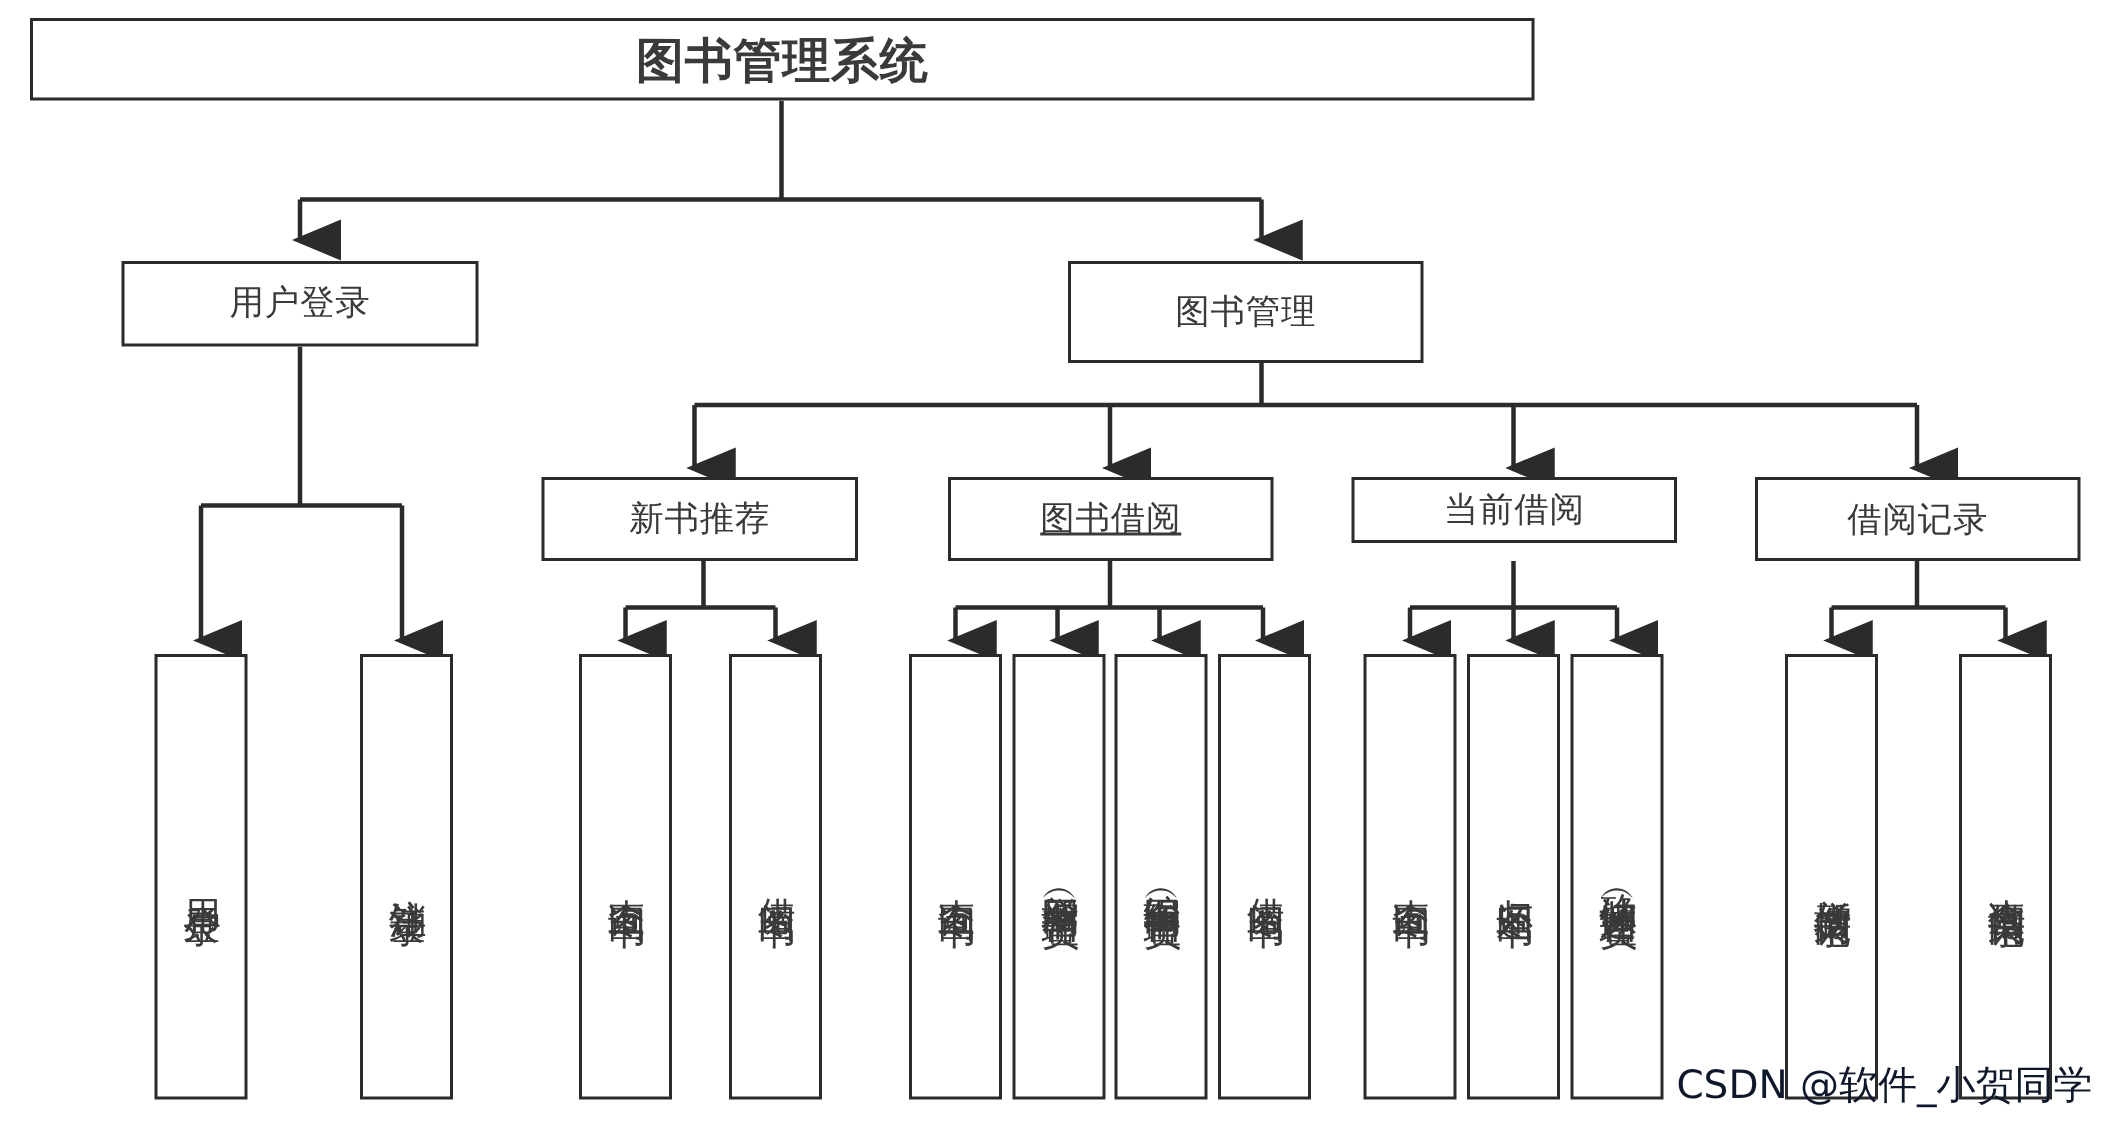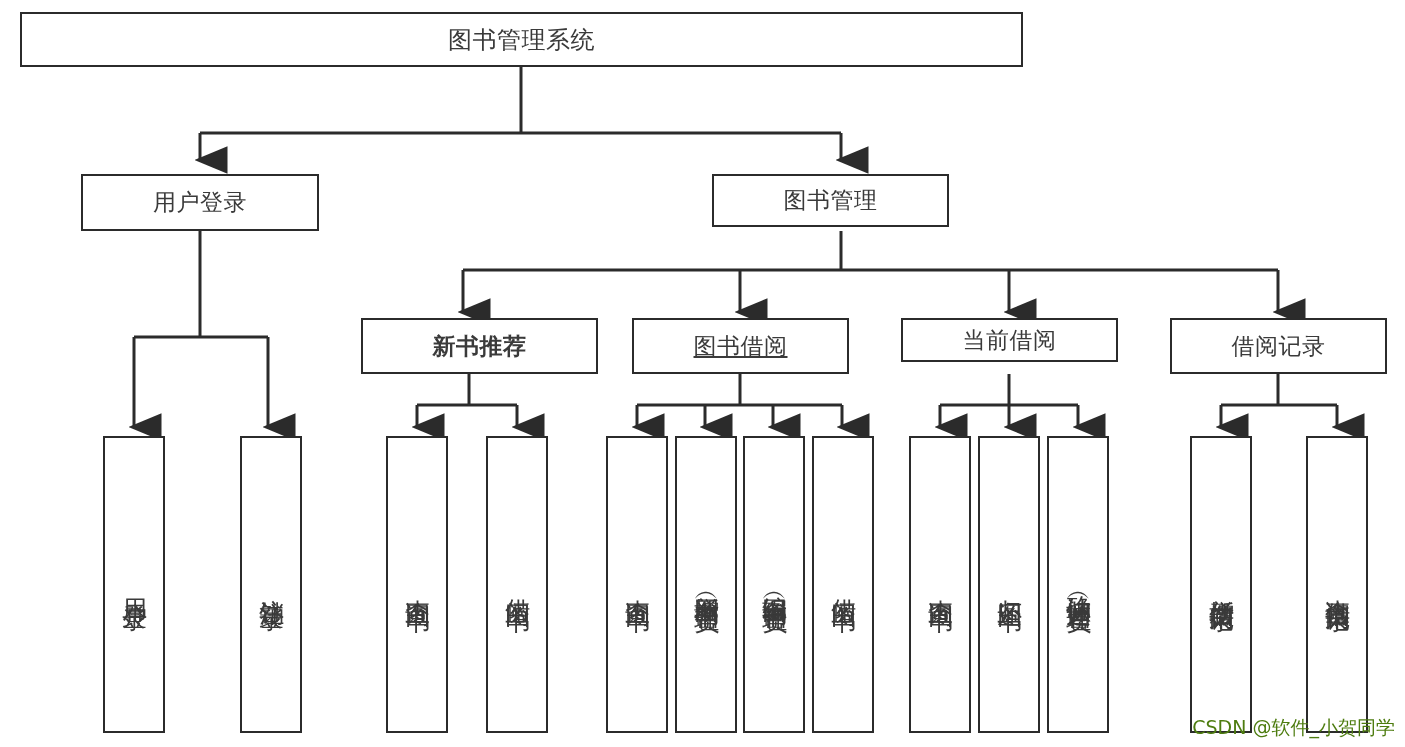--- a/index.html
+++ b/index.html
@@ -40,21 +40,22 @@
     color: #3a3a3a;
     letter-spacing: 0.5px;
   }
   
   .node.horiz .label {
     font-size: 23px;
     line-height: 1;
     white-space: nowrap;
   }
   .node.root .label {
-    font-size: 24px;
+    font-size: 32px;
+    font-weight: bold;
   }
   
   .node.leaf {
     align-items: center;
     justify-content: center;
     padding: 6px 0;
   }
   .node.leaf .label {
     writing-mode: vertical-rl;
     text-orientation: upright;
@@ -64,22 +65,22 @@
     white-space: nowrap;
   }
   .node.leaf.tall .label {
     letter-spacing: 2px;
     font-size: 25px;
   }
   .watermark {
     position: absolute;
     right: 10px;
     bottom: 6px;
-    font-size: 19px;
-    color: #4d7c0f;
+    font-size: 26px;
+    color: #0f172a;
     white-space: nowrap;
     z-index: 3;
   }
 </style>
 </head>
 <body>
 
 <div id="diagram">
 
   <svg id="connectors" viewBox="0 0 1405 747" width="1405" height="747" xmlns="http://www.w3.org/2000/svg">
@@ -133,25 +134,25 @@
     </g>
   </svg>
 
   <div class="node horiz root" style="left:20px; top:12px; width:1003px; height:55px;">
     <span class="label">图书管理系统</span>
   </div>
 
   <div class="node horiz" style="left:81px; top:174px; width:238px; height:57px;">
     <span class="label">用户登录</span>
   </div>
-  <div class="node horiz" style="left:712px; top:174px; width:237px; height:53px;">
+  <div class="node horiz" style="left:712px; top:174px; width:237px; height:68px;">
     <span class="label">图书管理</span>
   </div>
 
-  <div class="node horiz" style="left:361px; top:318px; width:237px; height:56px;font-weight:bold;">
+  <div class="node horiz" style="left:361px; top:318px; width:211px; height:56px;">
     <span class="label">新书推荐</span>
   </div>
   <div class="node horiz" style="left:632px; top:318px; width:217px; height:56px;text-decoration:underline;">
     <span class="label">图书借阅</span>
   </div>
   <div class="node horiz" style="left:901px; top:318px; width:217px; height:44px;">
     <span class="label">当前借阅</span>
   </div>
   <div class="node horiz" style="left:1170px; top:318px; width:217px; height:56px;font-family:Liberation Serif, serif;">
     <span class="label">借阅记录</span>

